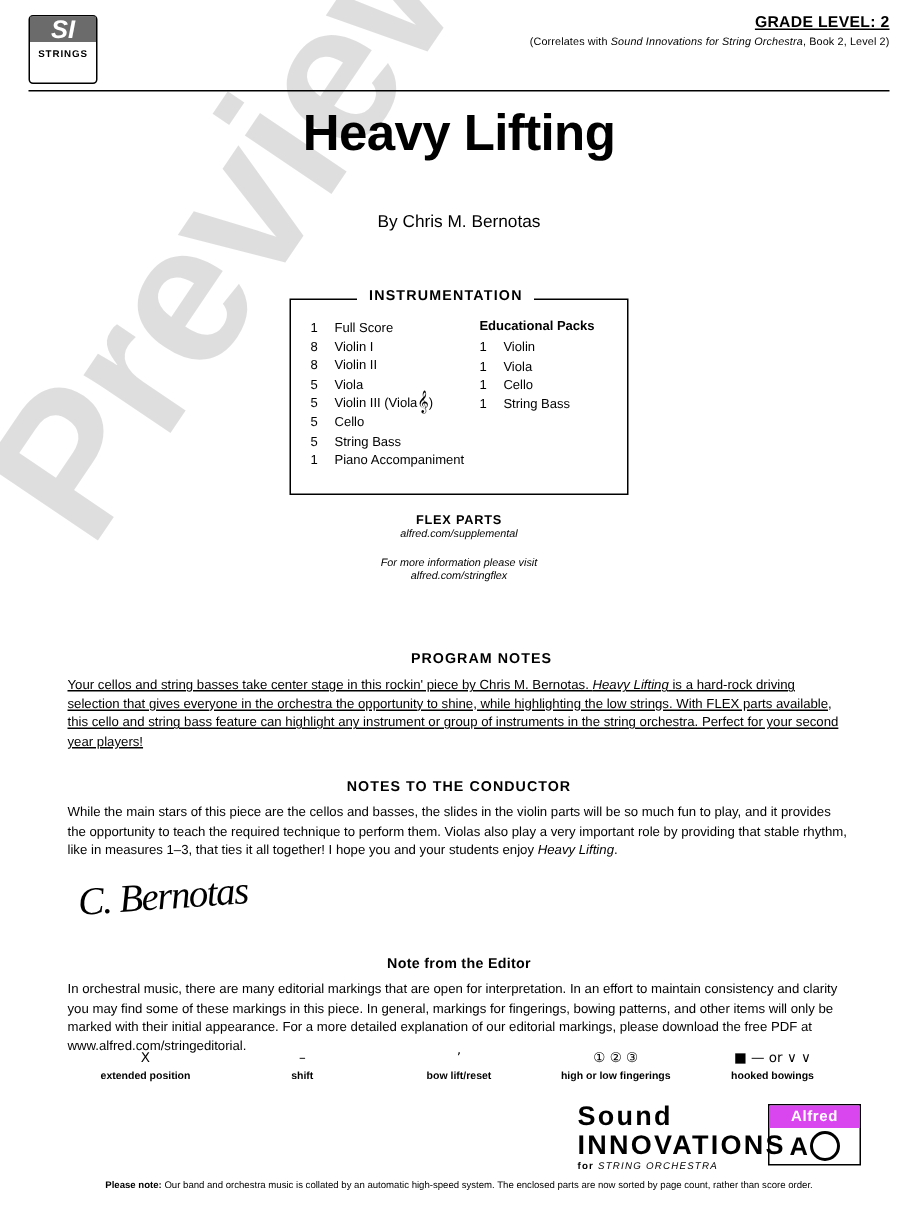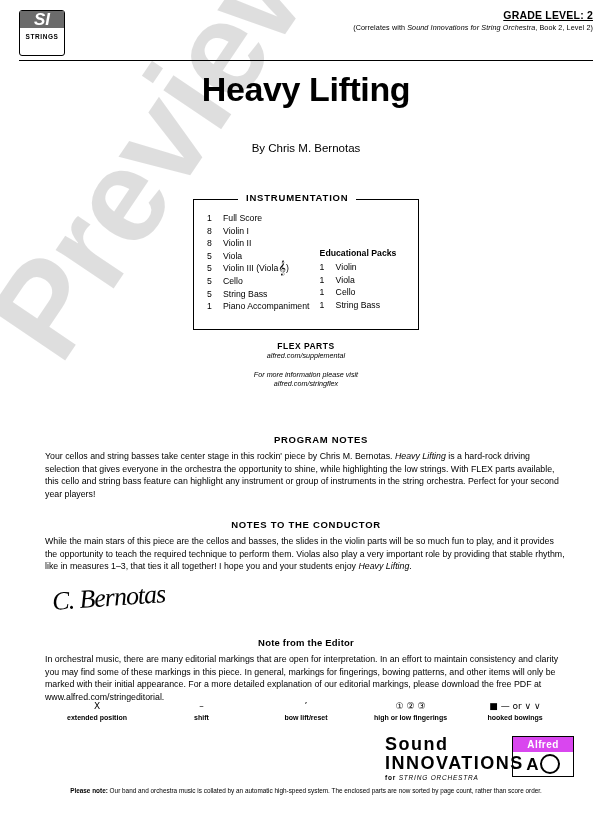--- a/index.html
+++ b/index.html
@@ -162,21 +162,21 @@
     left: 193px;
     top: 212px;
     width: 226px;
     display: flex;
     font-size: 8.7px;
   }
   .instr-col {
     padding-left: 14px;
   }
   .instr-col.left { width: 118px; }
-  .instr-col.right { width: 108px; padding-left: 4px; margin-top: 36px; }
+  .instr-col.right { width: 108px; padding-left: 4px; }
   .instr-head {
     font-weight: bold;
     margin-bottom: 3px;
     font-size: 8.7px;
   }
   .instr-row {
     display: flex;
     line-height: 12.6px;
   }
   .instr-qty {
@@ -225,21 +225,21 @@
     position: absolute;
     left: 45px;
     width: 522px;
     font-size: 8.8px;
     line-height: 12.6px;
     text-align: left;
   }
   .body-text em { font-style: italic; }
 
   #program-notes-head { top: 434px; padding-left: 30px; }
-  #program-notes-text { top: 450px; }
+  #program-notes-text { top: 450px; text-decoration: underline; }
 
   #conductor-head { top: 519px; }
   #conductor-text { top: 535px; }
 
   .signature {
     position: absolute;
     left: 52px;
     top: 583px;
     font-size: 26px;
     font-family: "Liberation Serif", serif;

